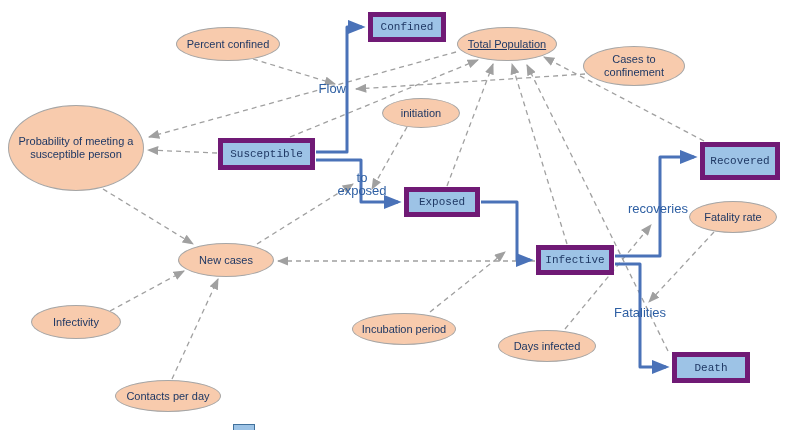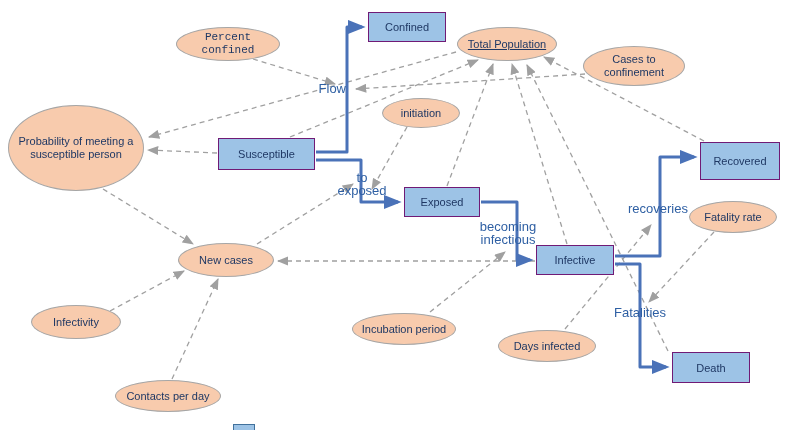--- a/index.html
+++ b/index.html
@@ -5,24 +5,24 @@
   html,body{margin:0;padding:0;}
   body{
     width:800px;height:430px;position:relative;overflow:hidden;
     background:#ffffff;
     font-family:"Liberation Sans","DejaVu Sans",sans-serif;
   }
   #canvas{position:absolute;inset:0;width:800px;height:430px;}
   svg.layer{position:absolute;left:0;top:0;pointer-events:none;}
   .stock{
     position:absolute;box-sizing:border-box;
-    background:#9DC3E6;border:1px solid #701a75;
+    background:#9DC3E6;border:5px solid #701a75;
     color:#1F3864;font-size:11px;
     display:flex;align-items:center;justify-content:center;
-    text-align:right;z-index:3;
+    text-align:right;z-index:3;font-family:Liberation Mono, monospace;
   }
   .variable{
     position:absolute;box-sizing:border-box;
     background:#F8CBAD;border:1px solid #A6A6A6;border-radius:50%;
     color:#1F3864;font-size:11px;line-height:13px;
     display:flex;align-items:center;justify-content:center;
     text-align:center;padding:2px 8px;z-index:3;
   }
   .flow-label{
     position:absolute;color:#2E5FA3;font-size:13px;line-height:13px;
@@ -89,21 +89,21 @@
   <div class="stock" style="left:536px;top:245px;width:78px;height:30px;">
     <span>Infective</span>
   </div>
   <div class="stock" style="left:700px;top:142px;width:80px;height:38px;">
     <span>Recovered</span>
   </div>
   <div class="stock" style="left:672px;top:352px;width:78px;height:31px;">
     <span>Death</span>
   </div>
 
-  <div class="variable" style="left:176px;top:27px;width:104px;height:34px;font-family:Liberation Mono, monospace;">
+  <div class="variable" style="left:176px;top:27px;width:104px;height:34px;">
     <span>Percent confined</span>
   </div>
   <div class="variable" style="left:457px;top:27px;width:100px;height:34px;text-decoration:underline;">
     <span>Total Population</span>
   </div>
   <div class="variable" style="left:583px;top:46px;width:102px;height:40px;">
     <span>Cases to confinement</span>
   </div>
   <div class="variable" style="left:382px;top:98px;width:78px;height:30px;">
     <span>initiation</span>
@@ -125,19 +125,18 @@
   </div>
   <div class="variable" style="left:115px;top:380px;width:106px;height:32px;">
     <span>Contacts per day</span>
   </div>
   <div class="variable" style="left:498px;top:330px;width:98px;height:32px;">
     <span>Days infected</span>
   </div>
 
   <div class="flow-label" style="left:316px;top:82px;width:30px;text-align:right;">Flow</div>
   <div class="flow-label" style="left:331px;top:171px;width:62px;">to exposed</div>
-  <div class="flow-label" style="left:477px;top:220px;width:62px;">becoming infectious</div>
   <div class="flow-label" style="left:628px;top:202px;width:60px;">recoveries</div>
   <div class="flow-label" style="left:614px;top:306px;width:52px;">Fatalities</div>
 
   <div class="partial" style="left:233px;top:424px;width:20px;height:6px;"></div>
 
 </div>
 
 </body></html>

